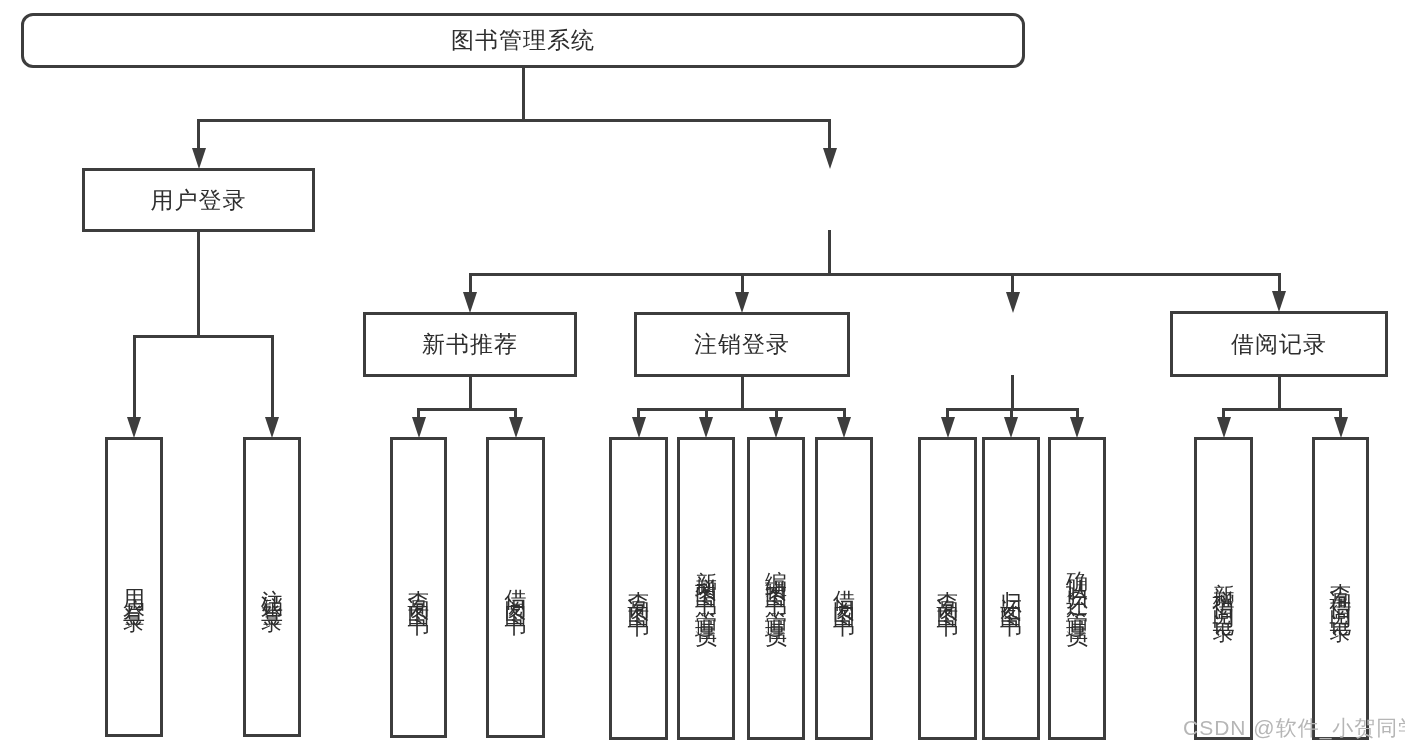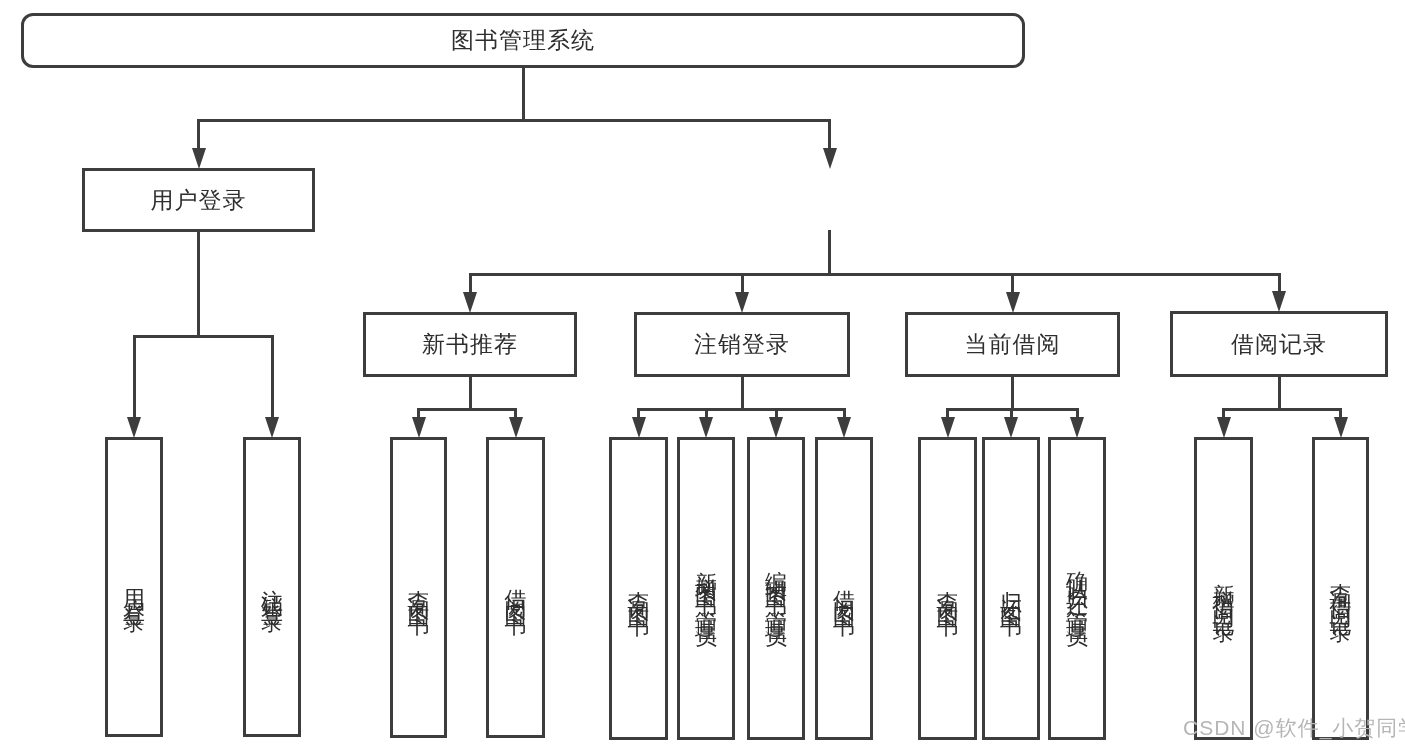--- a/index.html
+++ b/index.html
@@ -73,23 +73,20 @@
       <span class="lbl">图书管理系统</span>
     </div>
     <div class="node" style="left: 82px; top: 168px; width: 233px; height: 64px;">
       <span class="lbl">用户登录</span>
     </div>
     <div class="node" style="left: 363px; top: 312px; width: 214px; height: 65px;">
       <span class="lbl">新书推荐</span>
     </div>
     <div class="node" style="left: 634px; top: 312px; width: 216px; height: 65px;">
       <span class="lbl">注销登录</span>
-    </div>
-    <div class="node" style="left: 905px; top: 312px; width: 215px; height: 65px;">
-      <span class="lbl">当前借阅</span>
     </div>
     <div class="node" style="left: 1170px; top: 311px; width: 218px; height: 66px;">
       <span class="lbl">借阅记录</span>
     </div>
     <div class="node vert" style="left: 105px; top: 437px; width: 58px; height: 300px;">
       <span class="lbl">用户登录</span>
     </div>
     <div class="node vert" style="left: 243px; top: 437px; width: 58px; height: 300px;">
       <span class="lbl">注销登录</span>
     </div>

